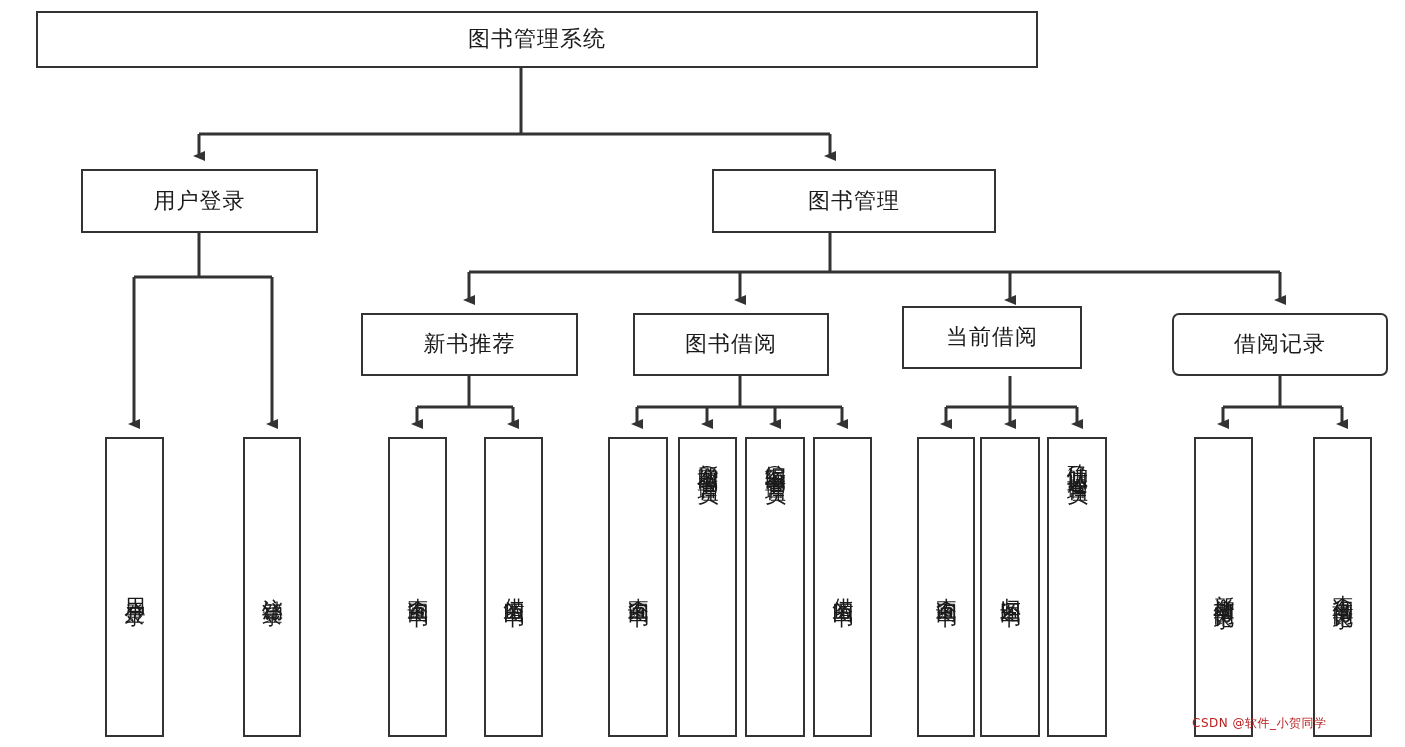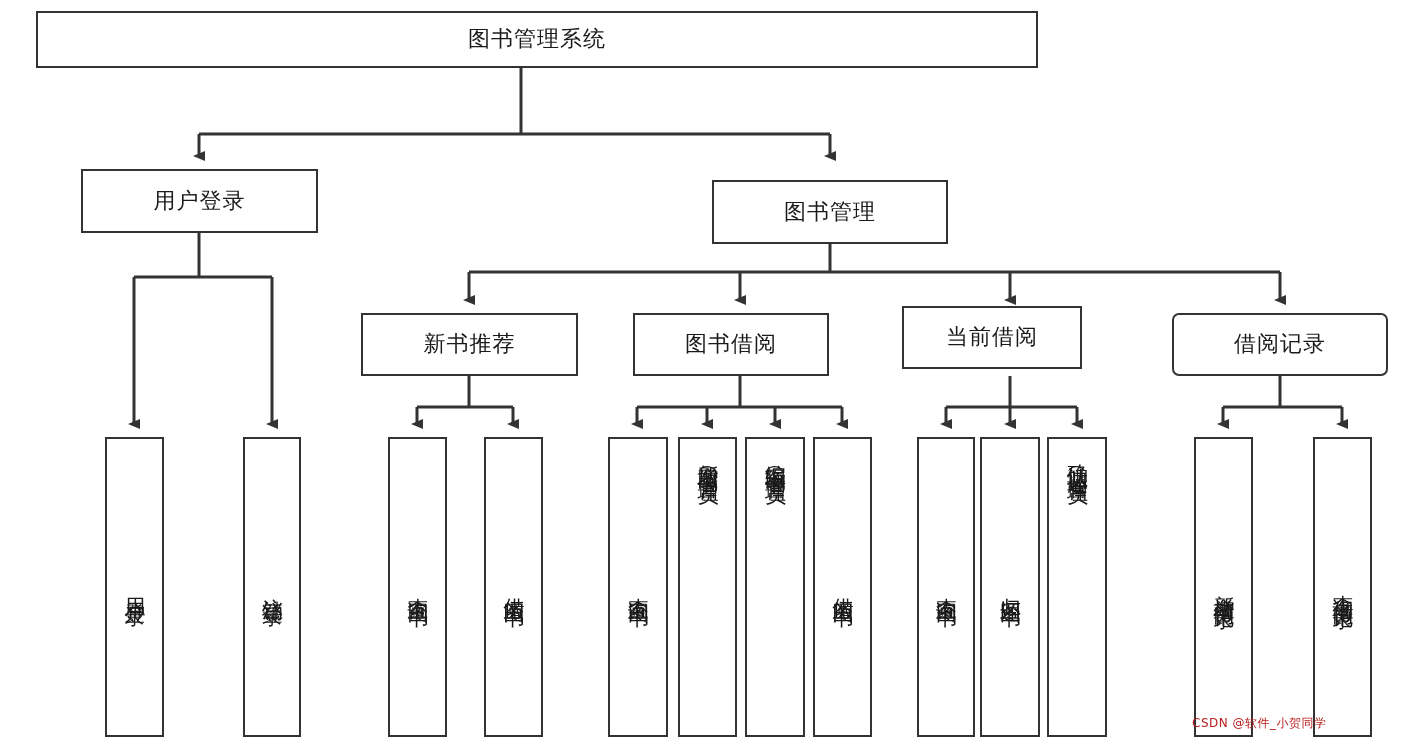--- a/index.html
+++ b/index.html
@@ -121,21 +121,21 @@
     </g>
   </svg>
 
   <div class="node" style="left: 20px; top: 11px; width: 1002px; height: 57px; margin-left: 16px;">
     <span class="label">图书管理系统</span>
   </div>
 
   <div class="node" style="left: 81px; top: 169px; width: 237px; height: 64px;">
     <span class="label">用户登录</span>
   </div>
-  <div class="node" style="left: 712px; top: 180px; width: 236px; height: 64px;">
+  <div class="node" style="left: 712px; top: 169px; width: 284px; height: 64px;">
     <span class="label">图书管理</span>
   </div>
 
   <div class="node" style="left: 361px; top: 313px; width: 217px; height: 63px;">
     <span class="label">新书推荐</span>
   </div>
   <div class="node" style="left: 633px; top: 313px; width: 196px; height: 63px;">
     <span class="label">图书借阅</span>
   </div>
   <div class="node" style="left: 902px; top: 306px; width: 180px; height: 63px;">

